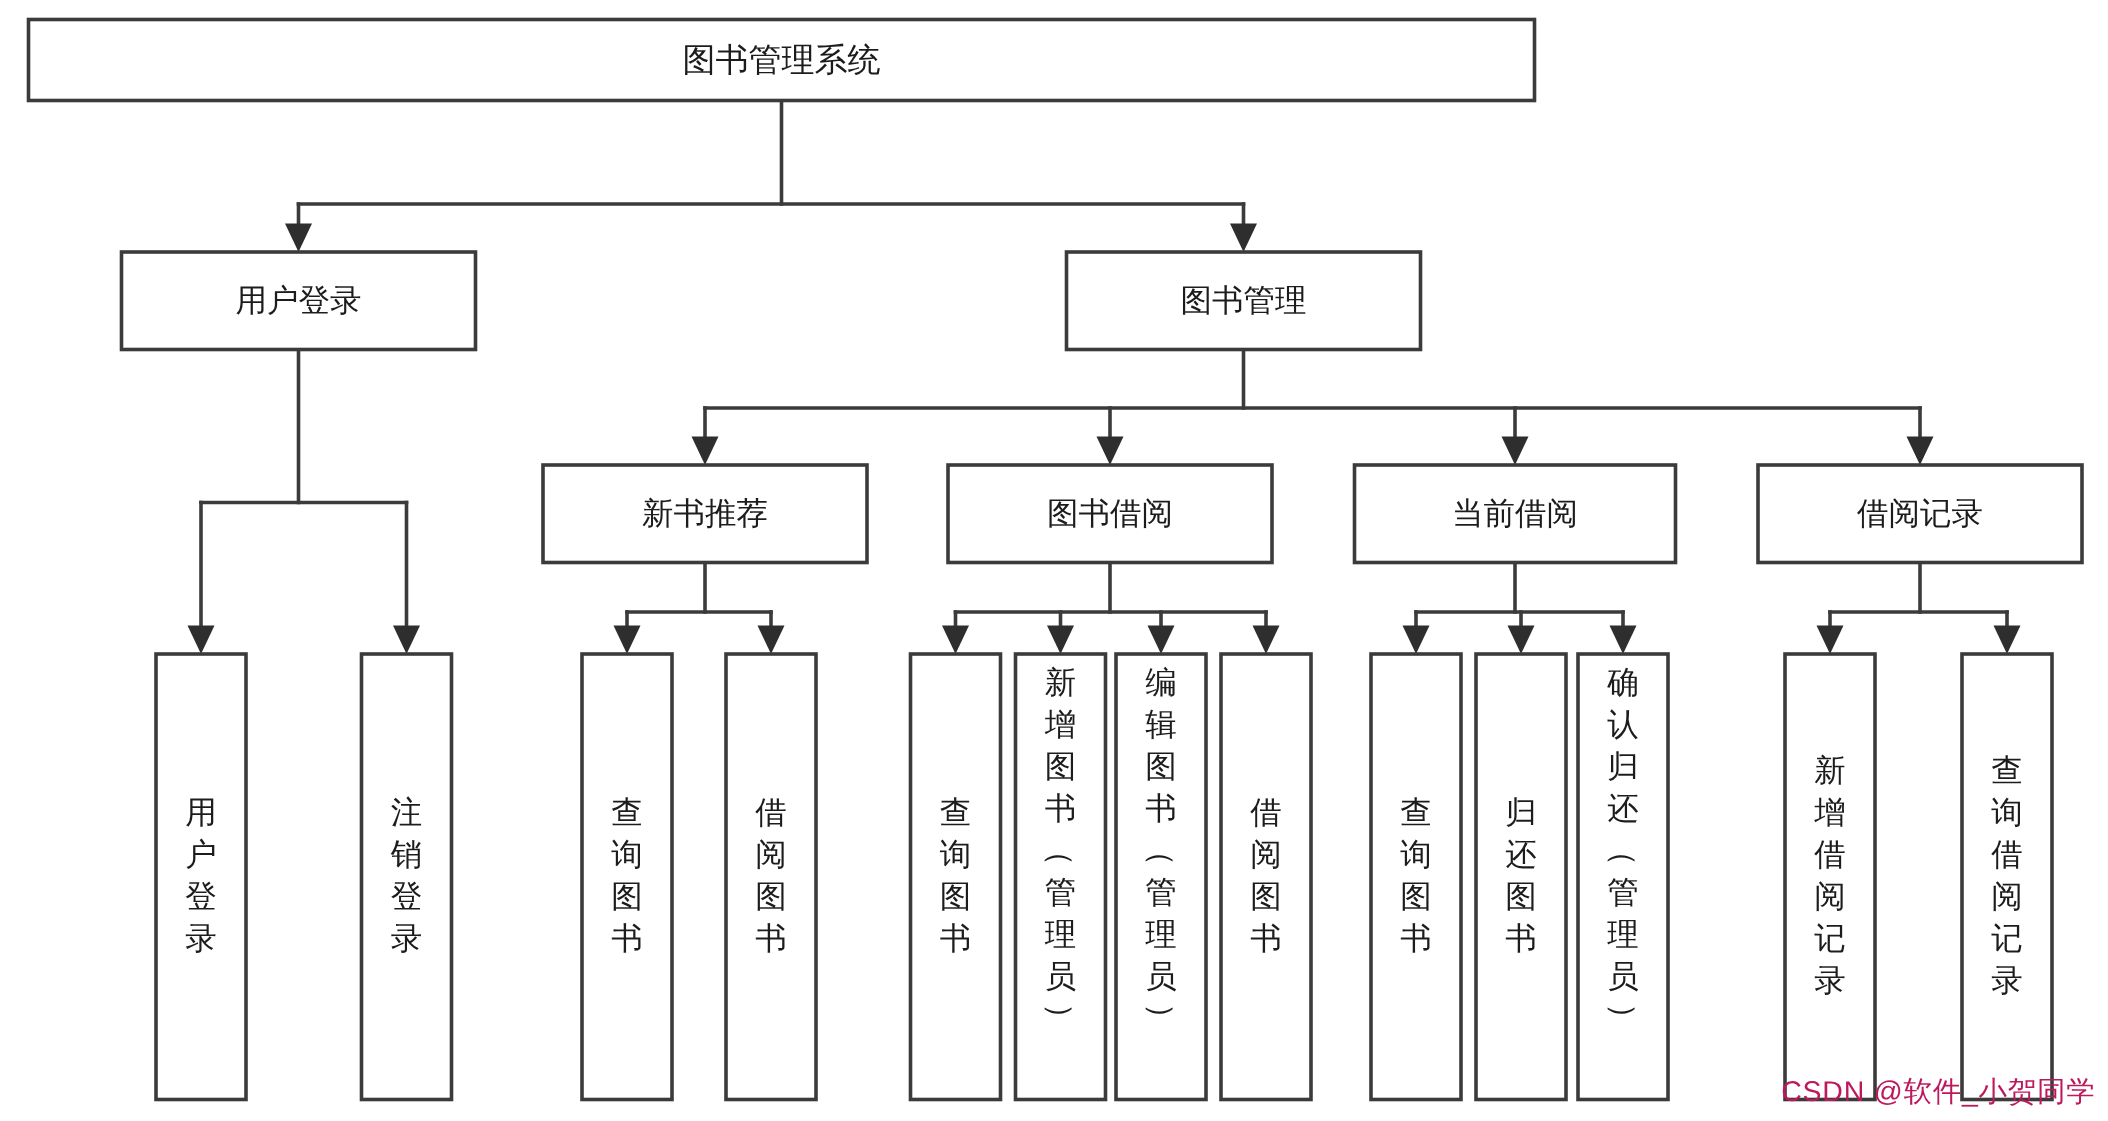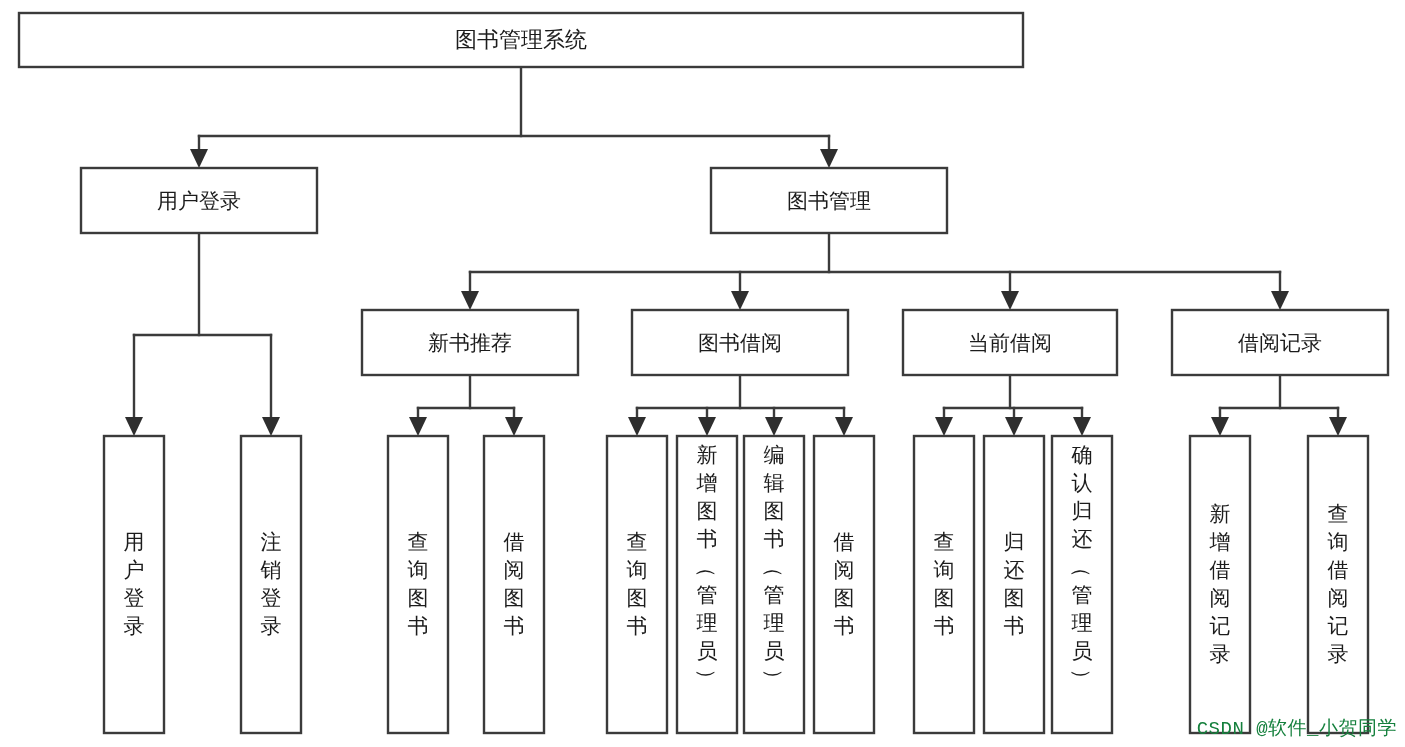--- a/index.html
+++ b/index.html
@@ -55,23 +55,23 @@
     stroke-linecap: square;
   }
   .arrow-head {
     fill: #2e2e2e;
     stroke: none;
   }
   .watermark-text {
     position: absolute;
     right: 8px;
     bottom: 6px;
-    font-family: Liberation Mono, monospace;
+    font-family: Liberation Sans, sans-serif;
     font-size: 19px;
-    color: #15803d;
+    color: #be185d;
     white-space: nowrap;
     letter-spacing: 0.5px;
     user-select: none;
   }
 </style>
 </head>
 <body>
 
 <div id="diagram-root">
 

